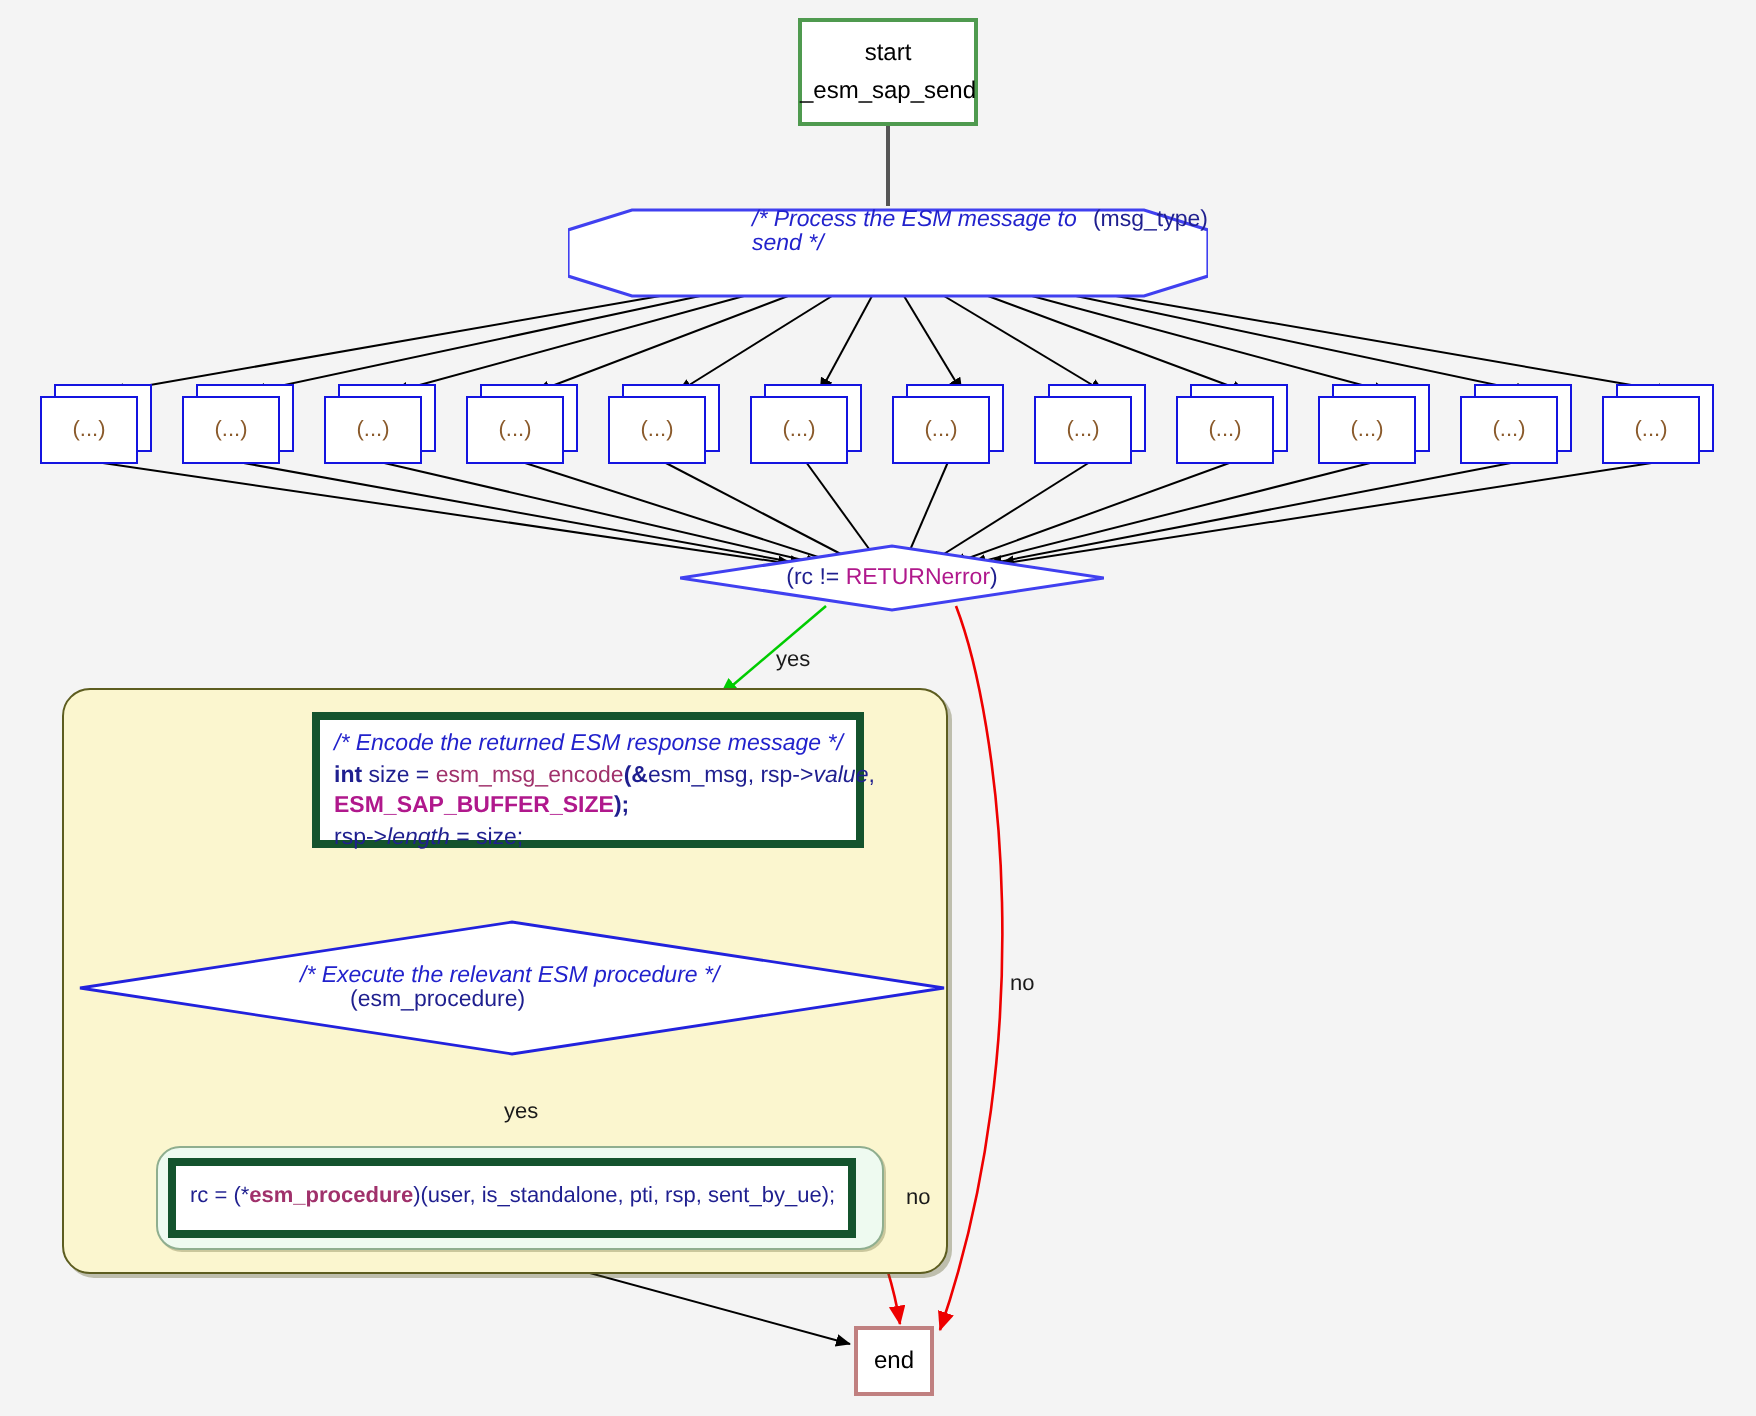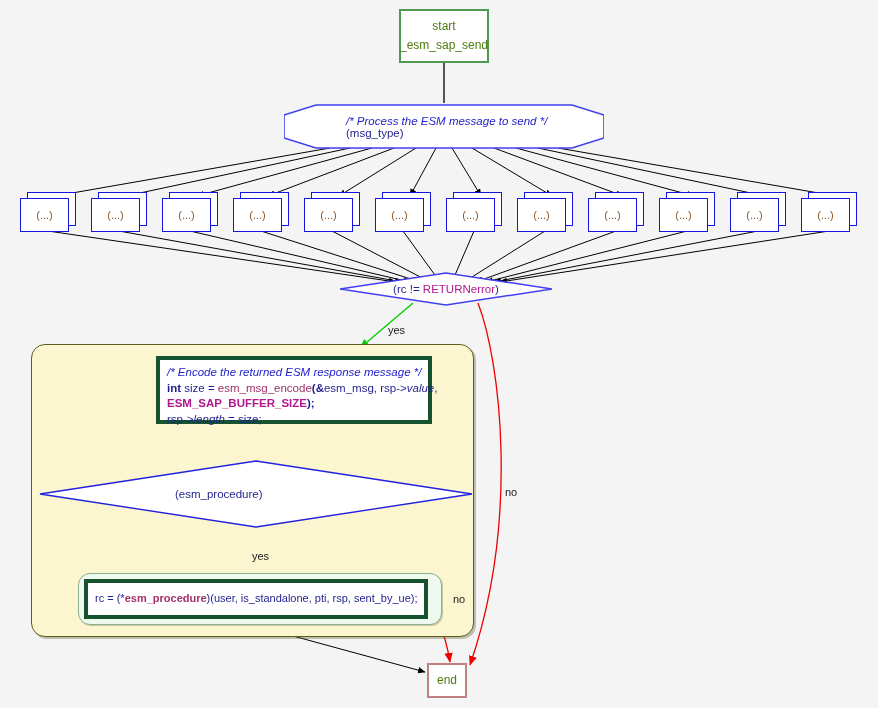--- a/index.html
+++ b/index.html
@@ -11,31 +11,31 @@
     overflow:hidden;
   }
   #canvas{position:absolute;left:0;top:0;width:878px;height:708px;}
   svg.layer{position:absolute;left:0;top:0;width:878px;height:708px;overflow:visible;}
   .node{position:absolute;box-sizing:border-box;}
 
   
   .terminal{
     background:#ffffff;
     display:flex;flex-direction:column;align-items:center;justify-content:center;
-    font-size:12px;color:#4d7c0f;line-height:1.55;
+    font-size:12px;color:#000000;line-height:1.55;
   }
   .terminal.start{border:2px solid #4f9a4f;}
   .terminal.end{border:2px solid #c08080;}
 
   
   .hexwrap{position:absolute;}
   .hexwrap .label{
     position:absolute;left:0;top:0;width:100%;height:100%;
-    display:flex;flex-direction:column;justify-content:center;
-    padding-left:62px;box-sizing:border-box;
+    display:flex;flex-direction:row;justify-content:center;
+    padding-left:92px;box-sizing:border-box;
   }
 
   
   .dmwrap{position:absolute;}
   .dmwrap .label{
     position:absolute;left:0;top:0;width:100%;height:100%;
     display:flex;flex-direction:column;justify-content:center;
     box-sizing:border-box;
   }
 
@@ -230,20 +230,21 @@
     <div><span class="kw">int</span><span class="plain"> size = </span><span class="fn">esm_msg_encode</span><span class="kw">(</span><span class="kw">&amp;</span><span class="plain">esm_msg, rsp-&gt;</span><span class="var">value</span><span class="plain">,</span></div>
     <div><span class="macro">ESM_SAP_BUFFER_SIZE</span><span class="kw">);</span></div>
     <div><span class="plain">rsp-&gt;</span><span class="var">length</span><span class="plain"> = size;</span></div>
   </div>
 
   <div class="dmwrap" style="left:38px;top:459px;width:436px;height:70px;">
     <svg width="436" height="70" style="position:absolute;left:0;top:0;">
       <polygon points="2,35 218,2 434,35 218,68" fill="#ffffff" stroke="#2222dd" stroke-width="1.4"></polygon>
     </svg>
     <div class="label" style="padding-left:112px;">
+      <div class="cmt" style="font-size:11.5px;">/* Execute the relevant ESM procedure */</div>
       <div class="plain" style="font-size:11.5px;margin-left:25px;">(esm_procedure)</div>
     </div>
   </div>
 
   <div class="elabel" style="left:252px;top:550px;">yes</div>
   <div class="elabel" style="left:453px;top:593px;">no</div>
 
   <div class="group inner" style="left:78px;top:573px;width:364px;height:52px;"></div>
 
   <div class="codebox" style="left:84px;top:579px;width:344px;height:40px;display:flex;align-items:center;">

